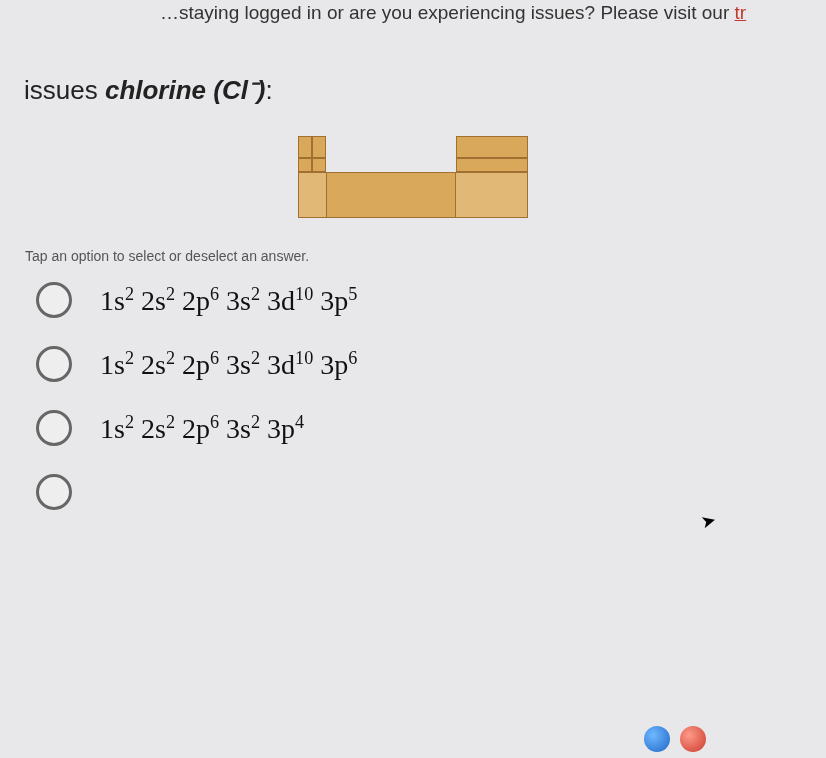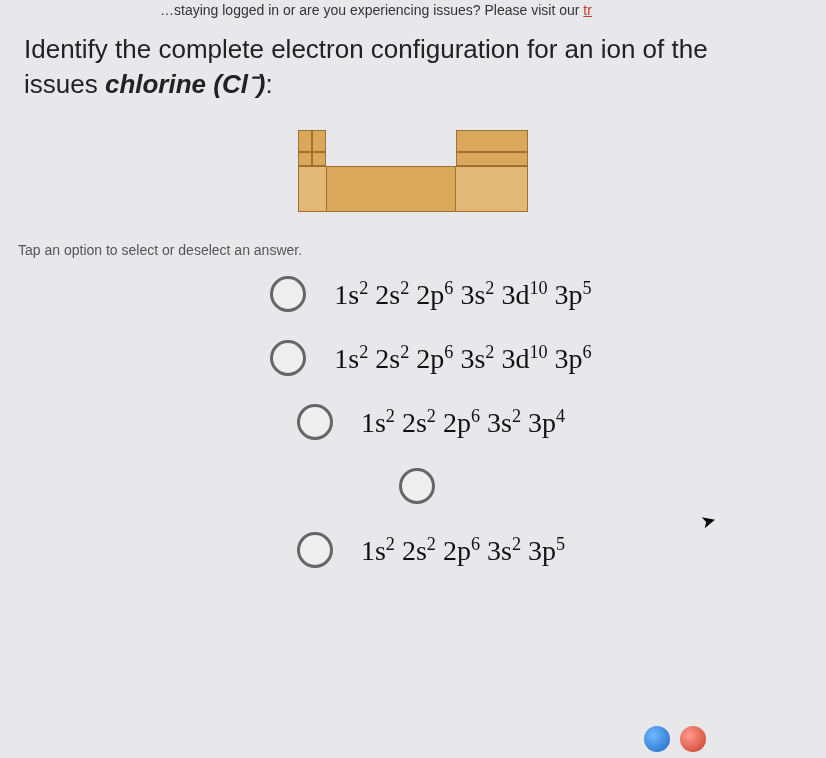--- a/index.html
+++ b/index.html
@@ -9,21 +9,21 @@
     }
     body {
       font-family: Arial, Helvetica, sans-serif;
       background: #e8e8ea;
       width: 826px;
       height: 758px;
       overflow: hidden;
       position: relative;
     }
     .top-notice {
-      font-size: 14px;
+      font-size: 19px;
       color: #333;
       padding: 2px 4px 8px 160px;
       white-space: nowrap;
     }
     .top-notice .link {
       color: #c0392b;
       text-decoration: underline;
     }
     .question-text {
       font-size: 26px;
@@ -46,31 +46,30 @@
       position: relative;
     }
     .pt-cell {
       position: absolute;
       border: 1px solid #a07030;
       background: #d9a85a;
     }
     .instruction {
       font-size: 14px;
       color: #555;
-      padding: 6px 0 14px 18px;
+      padding: 6px 0 14px 25px;
     }
     .options {
       padding: 4px 0 0 36px;
     }
     .option-row {
       display: flex;
       align-items: center;
       margin-bottom: 28px;
       cursor: pointer;
-      justify-content: center;
     }
     .radio {
       width: 36px;
       height: 36px;
       border: 3px solid #666;
       border-radius: 50%;
       flex: 0 0 36px;
       display: flex;
       align-items: center;
       justify-content: center;
@@ -116,21 +115,21 @@
     .dot.red { background: radial-gradient(circle at 35% 35%, #ff9a8a, #c93a2a); }
   </style>
 </head>
 <body>
 
 <div class="top-notice">
   <span>…staying logged in or are you experiencing issues? Please visit our </span><span class="link">tr</span>
 </div>
 
 <div class="question-text">
-  <span>Identify the complete electron configuration for an ion of the</span><br>
+  <br>
   <span>issues </span><span class="bold">chlorine (Cl⁻)</span><span>:</span>
 </div>
 
 <div class="periodic-img">
   <div class="periodic-table">
 
     <div class="pt-cell" style="left:0;top:0;width:14px;height:22px;"></div>
     <div class="pt-cell" style="left:14px;top:0;width:14px;height:22px;"></div>
     <div class="pt-cell" style="left:0;top:22px;width:14px;height:14px;"></div>
     <div class="pt-cell" style="left:14px;top:22px;width:14px;height:14px;"></div>
@@ -163,26 +162,20 @@
     <div class="radio">
         <div class="radio-inner"></div>
       </div>
     <div class="formula">1s<sup>2</sup> 2s<sup>2</sup> 2p<sup>6</sup> 3s<sup>2</sup> 3p<sup>4</sup></div>
   </div>
   <div class="option-row">
     <div class="radio">
         <div class="radio-inner"></div>
       </div>
   </div>
-  <div class="option-row">
-    <div class="radio">
-        <div class="radio-inner"></div>
-      </div>
-    <div class="formula">1s<sup>2</sup> 2s<sup>2</sup> 2p<sup>6</sup> 3s<sup>2</sup> 3p<sup>5</sup></div>
-  </div>
 </div>
 
 <div class="cursor-arrow">➤</div>
 
 <div class="bottom-dots">
   <div class="dot blue"></div>
   <div class="dot red"></div>
 </div>
 
 </body></html>

